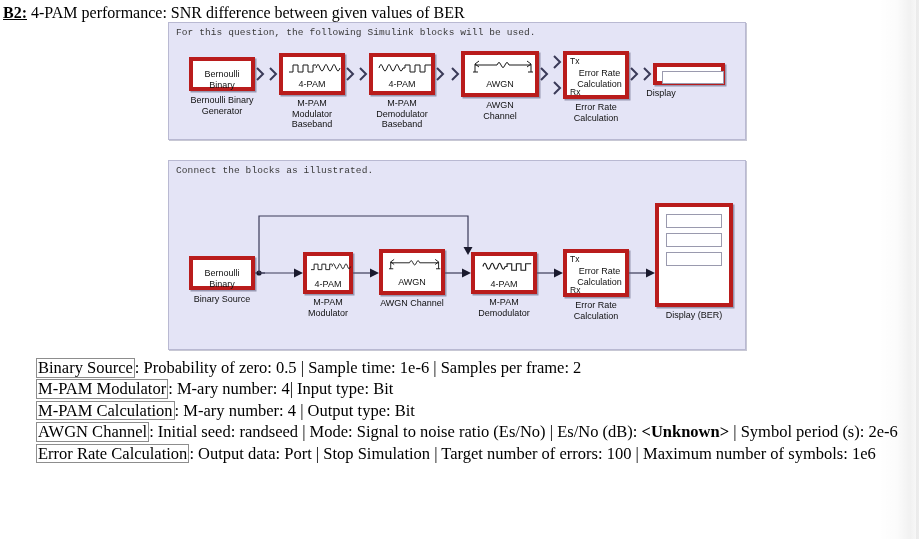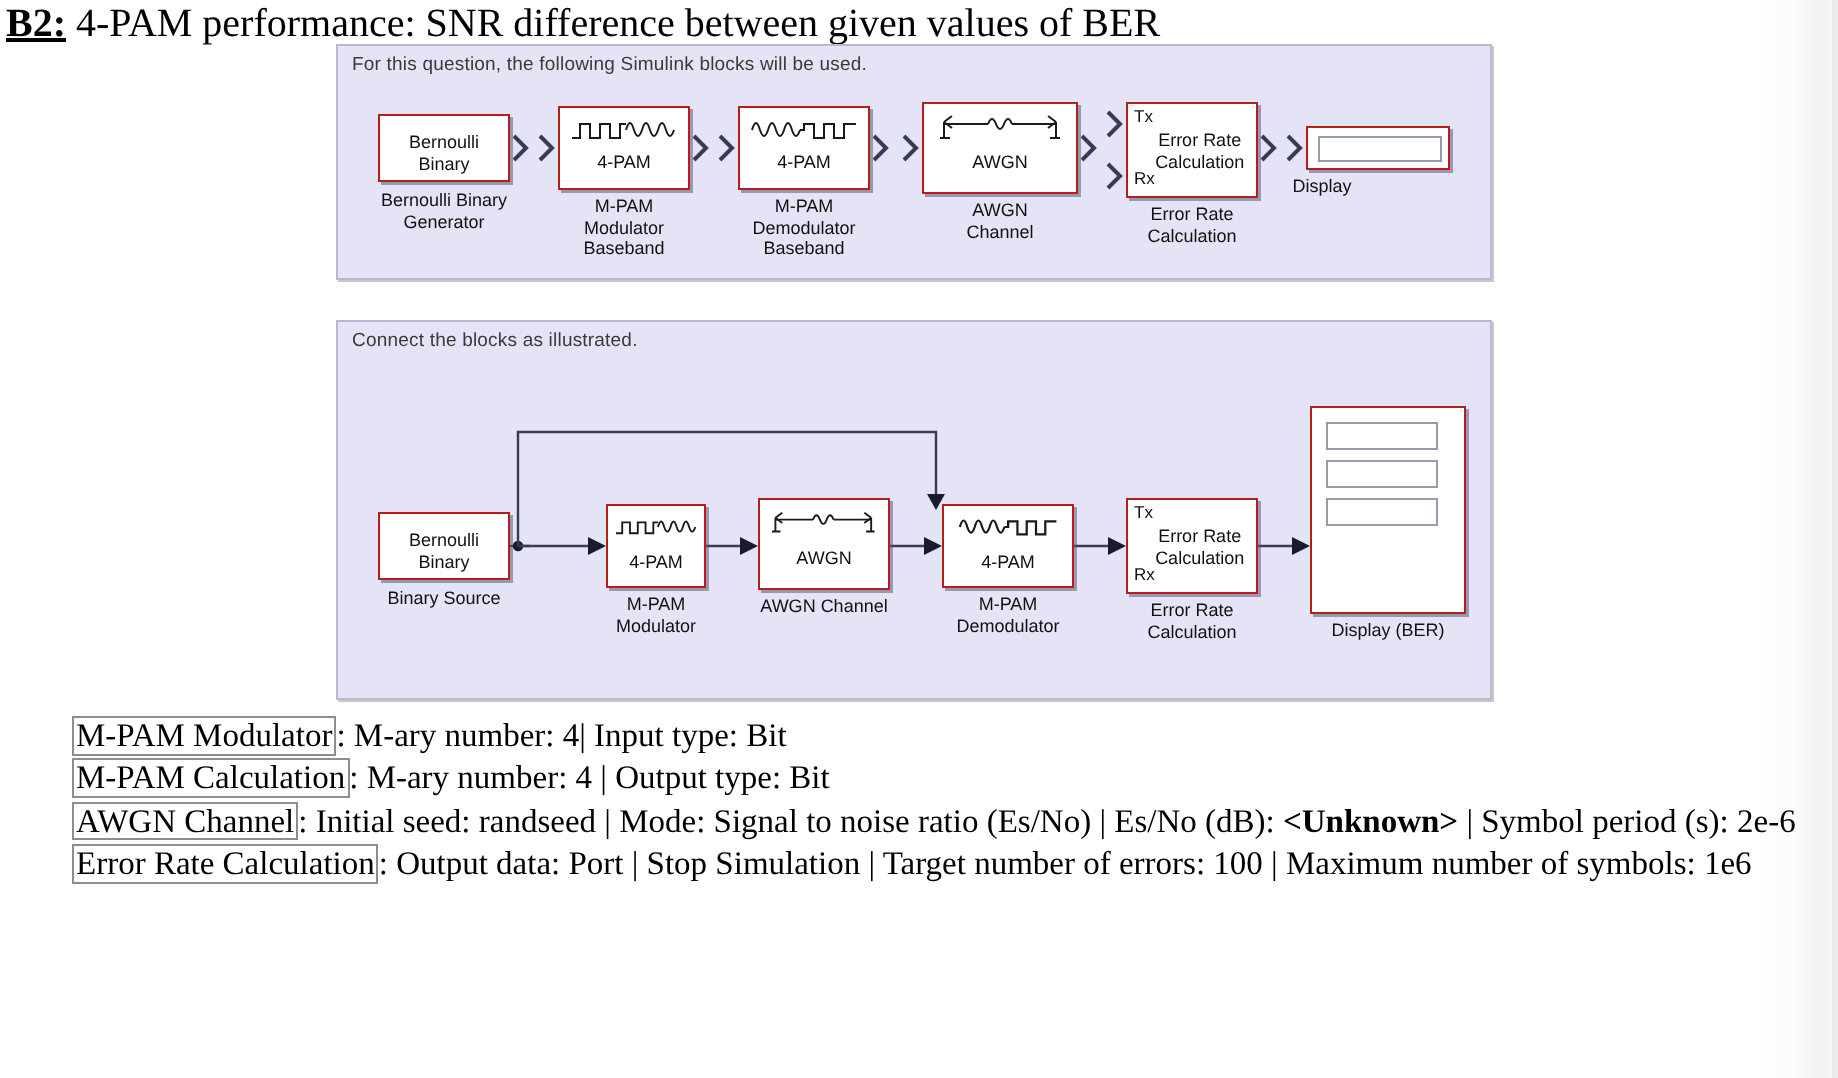--- a/index.html
+++ b/index.html
@@ -16,42 +16,42 @@
     pointer-events:none;
   }
   .page-edge2{
     position:absolute;top:0;right:0;width:3px;height:539px;
     background:rgba(0,0,0,0.05);pointer-events:none;
   }
 
   
   .title{
     position:absolute;left:3px;top:3px;width:900px;
-    font-size:20px;line-height:19px;white-space:nowrap;
+    font-size:16px;line-height:19px;white-space:nowrap;
   }
   .title .tag{font-weight:bold;text-decoration:underline;}
 
   
   .panel{
     position:absolute;
     background:#e4e4f6;
     border:1px solid #b9b9d2;
     box-shadow:1px 1px 0 rgba(130,130,160,.45);
   }
   .panel-caption{
     position:absolute;left:7px;top:4px;
-    font-family:Liberation Sans, sans-serif;
+    font-family:Liberation Mono, monospace;
     font-size:9.5px;color:#3a3a3a;letter-spacing:.1px;white-space:nowrap;text-align:center;
   }
   #panel-blocks{left:168px;top:22px;width:576px;height:116px;}
   #panel-connect{left:168px;top:160px;width:576px;height:188px;}
 
   
   .blk{
-    position:absolute;background:#ffffff;border:1px solid #b91c1c;
+    position:absolute;background:#ffffff;border:4px solid #b91c1c;
     box-shadow:1.5px 1.5px 0 rgba(90,90,120,.55);
     box-sizing:border-box;
     padding-left:36px;
   }
   .blk-label{
     position:absolute;left:50%;transform:translateX(-50%);
     font-family:"Liberation Sans", sans-serif;
     font-size:9px;line-height:10.5px;color:#111;text-align:center;white-space:nowrap;
   }
   .blk-cap{
@@ -245,20 +245,23 @@
   <div class="blk" style="left:486px;top:42px;width:78px;height:104px;">
     <div class="disp-slot" style="left:7px;top:7px;width:56px;height:14px;"></div>
     <div class="disp-slot" style="left:7px;top:26px;width:56px;height:14px;"></div>
     <div class="disp-slot" style="left:7px;top:45px;width:56px;height:14px;"></div>
   </div>
   <div class="blk-cap" style="left:525px;top:149px;">Display (BER)</div>
 </div>
 
 <div class="params">
 
+  <div class="pline indent">
+    <span class="fieldbox">Binary Source</span><span>: Probability of zero: 0.5 | Sample time: 1e-6 | Samples per frame: 2</span>
+  </div>
 
   <div class="pline indent">
     <span class="fieldbox">M-PAM Modulator</span><span>: M-ary number: 4| Input type: Bit</span>
   </div>
 
   <div class="pline indent">
     <span class="fieldbox">M-PAM Calculation</span><span>: M-ary number: 4 | Output type: Bit</span>
   </div>
 
   <div class="pline indent">

